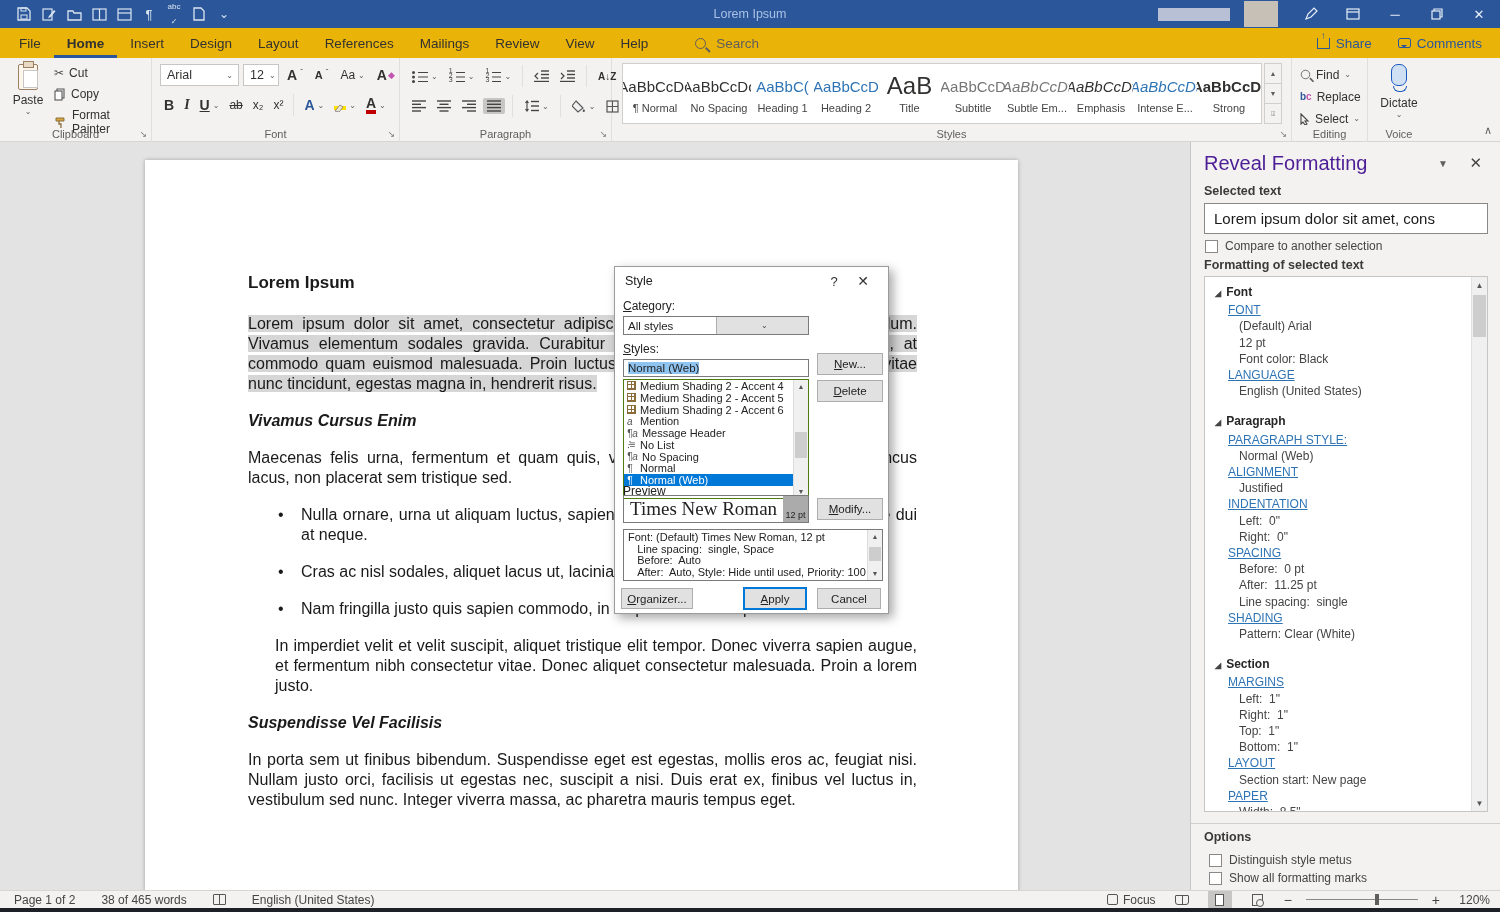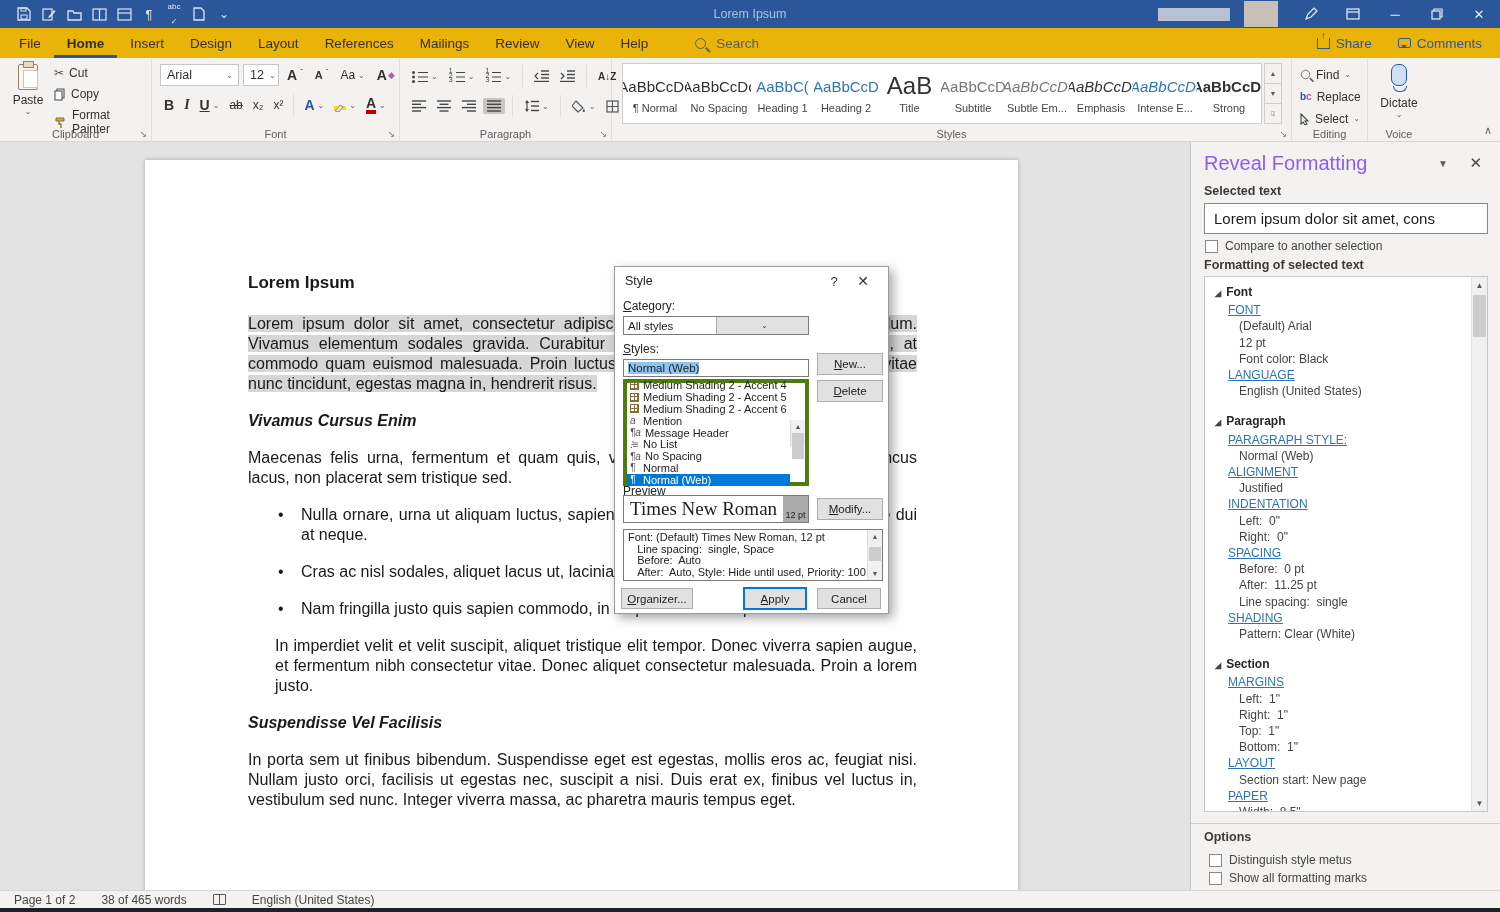--- a/index.html
+++ b/index.html
@@ -85,42 +85,42 @@
   .dlg-title{height:28px;display:flex;align-items:center;padding:0 10px;font-size:12.5px;}
   .dlg-title .grow{flex:1;}
   .dlg-help{width:28px;text-align:center;color:#333;font-size:13px;}
   .dlg-close{width:30px;text-align:center;color:#333;font-size:14px;}
   .dlg-label{margin:4px 0 3px 8px;display:block;}
   .dlg-combo{margin-left:8px;width:186px;height:19px;background:#fff;border:1px solid #7a7a7a;display:flex;align-items:center;font-size:11.5px;}
   .dlg-combo span{flex:1;padding-left:4px;}
   .dlg-combo .btn{width:18px;height:17px;background:#e1e1e1;border-left:1px solid #adadad;font-size:8px;display:flex;align-items:center;justify-content:center;color:#444;}
   .dlg-input{margin-left:8px;width:186px;height:18px;border:1px solid #7a7a7a;display:flex;align-items:center;font-size:11.5px;padding-left:4px;}
   .dlg-input span{background:#8fc3f0;}
-  .dlg-list{margin-left:8px;width:186px;height:107px;border:4px solid #4d7c0f;display:flex;align-items:center;}
+  .dlg-list{margin-left:8px;width:186px;height:120px;border:1px solid #4d7c0f;display:flex;}
   .dlist-items{flex:1;overflow:hidden;}
   .drow{height:11.8px;display:flex;align-items:center;gap:4px;padding-left:3px;font-size:11px;white-space:nowrap;}
   .drow.sel-row{background:#0078d7;color:#fff;}
   .i-table{width:9px;height:9px;border:1px solid #8a6d3b;background-image:repeating-linear-gradient(to right,transparent 0 2.5px,#8a6d3b 2.5px 3.5px),repeating-linear-gradient(to bottom,transparent 0 2.5px,#8a6d3b 2.5px 3.5px);flex:0 0 9px;}
   .i-ch{font-size:10px;font-style:italic;color:#555;flex:0 0 9px;line-height:9px;}
   .sel-row .i-ch{color:#fff;}
   .vscroll{width:15px;background:#f0f0f0;border-left:1px solid #dcdcdc;display:flex;flex-direction:column;font-size:7px;color:#555;}
   .vscroll .sbtn{height:13px;display:flex;align-items:center;justify-content:center;}
   .vscroll .trk{flex:1;position:relative;}
   .vscroll .thumb{position:absolute;left:1px;right:1px;background:#cdcdcd;}
   .dlg-btn{position:absolute;background:#e1e1e1;border:1px solid #adadad;font-size:11.5px;display:flex;align-items:center;justify-content:center;color:#222;}
   .dlg-btn.default{border:2px solid #0078d7;}
   .previewbox{position:absolute;left:8px;top:228px;width:186px;height:28px;border:1px solid #7a7a7a;display:flex;}
   .pv-text{flex:1;display:flex;align-items:center;padding-left:6px;font-family:"Liberation Serif",serif;font-size:19px;white-space:nowrap;overflow:hidden;}
   .pv-size{width:25px;background:#ababab;font-size:9px;display:flex;align-items:flex-end;justify-content:center;color:#222;padding-bottom:2px;}
   .descbox{position:absolute;left:8px;top:262px;width:260px;height:52px;border:1px solid #7a7a7a;display:flex;}
   .desc-lines{flex:1;padding:2px 0 0 4px;font-size:11px;line-height:11.5px;white-space:pre-wrap;overflow:hidden;}
 
   
   .pane{position:absolute;right:0;top:142px;width:310px;height:748px;background:#f3f2f1;border-left:1px solid #c8c6c4;color:#323130;z-index:20;}
-  .pane-title{position:absolute;left:13px;top:10px;font-size:20px;color:#8b5cf6;}
+  .pane-title{position:absolute;left:13px;top:10px;font-size:20px;color:#4c1d95;}
   .pane-dd{position:absolute;right:52px;top:16px;font-size:10px;color:#605e5c;}
   .pane-close{position:absolute;right:18px;top:12px;font-size:15px;color:#444;}
   .pane-label{position:absolute;left:13px;font-size:12.5px;font-weight:bold;color:#3b3a39;}
   .selbox{position:absolute;left:13px;top:61px;width:284px;height:31px;background:#fff;border:1px solid #8a8886;display:flex;align-items:center;padding-left:9px;font-size:15px;color:#1a1a1a;}
   .chk{display:flex;align-items:center;gap:7px;font-size:12px;color:#444;}
   .chk .box{width:13px;height:13px;background:#fff;border:1px solid #8a8886;flex:0 0 13px;}
   .fmtbox{position:absolute;left:13px;top:134px;width:284px;height:536px;background:#fff;border:1px solid #c8c6c4;display:flex;}
   .fmt-tree{flex:1;padding:7px 20px 0 8px;font-size:12px;line-height:16.2px;overflow:hidden;}
   .tree-h{font-weight:bold;color:#262626;padding-left:2px;}
   .tree-h .tri{font-size:8px;color:#444;margin-right:5px;}
@@ -721,14 +721,35 @@
   </div>
 </div>
 
 <div class="statusbar">
   <div class="sb-left">
     <span>Page 1 of 2</span>
     <span>38 of 465 words</span>
     <span class="bookic"></span>
     <span>English (United States)</span>
   </div>
+  <div class="sb-right">
+    <span class="hflex">
+        <span class="focusic"></span>
+        <span>Focus</span>
+      </span>
+    <span class="viewic">
+        <span class="openbook"></span>
+      </span>
+    <span class="viewic pressed">
+        <span class="pageic"></span>
+      </span>
+    <span class="viewic">
+        <span class="webic"></span>
+      </span>
+    <span style="font-size:14px;">−</span>
+    <span class="zoomtrack">
+        <span class="zoomthumb"></span>
+      </span>
+    <span style="font-size:14px;">+</span>
+    <span style="width:36px;text-align:right;">120%</span>
+  </div>
 </div>
 <div class="darkstrip"></div>
 
 </body></html>

